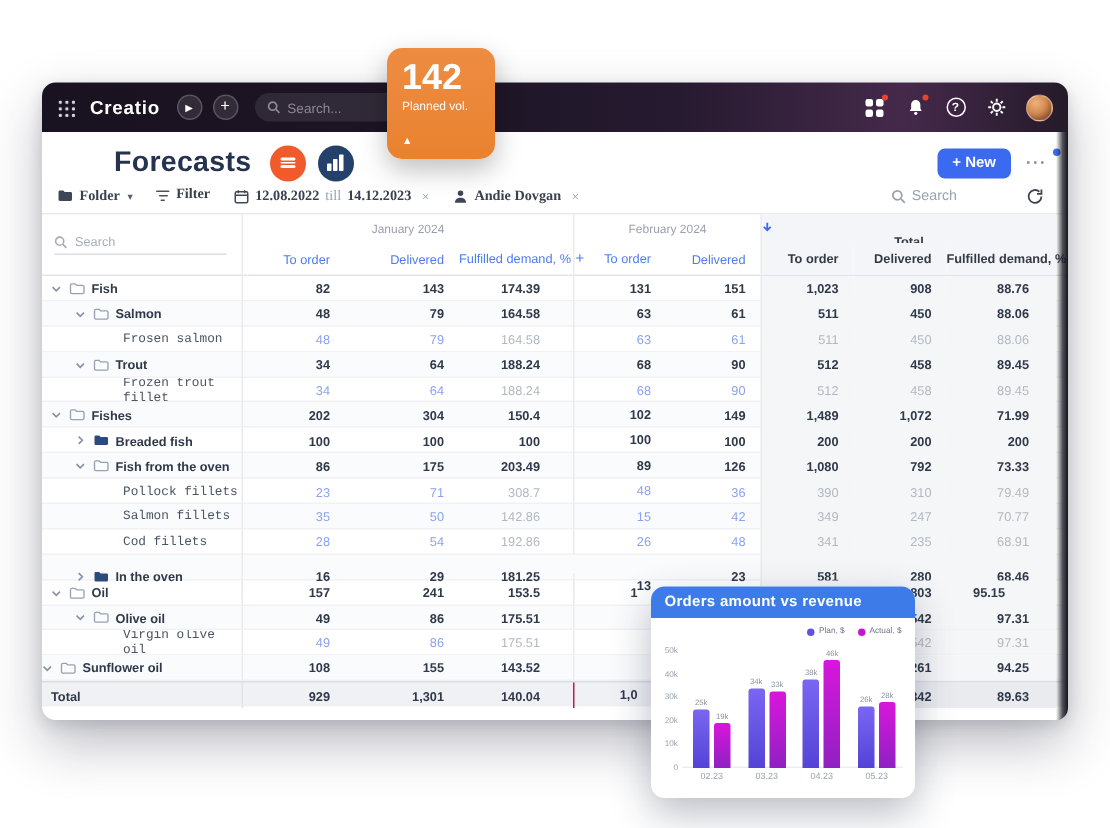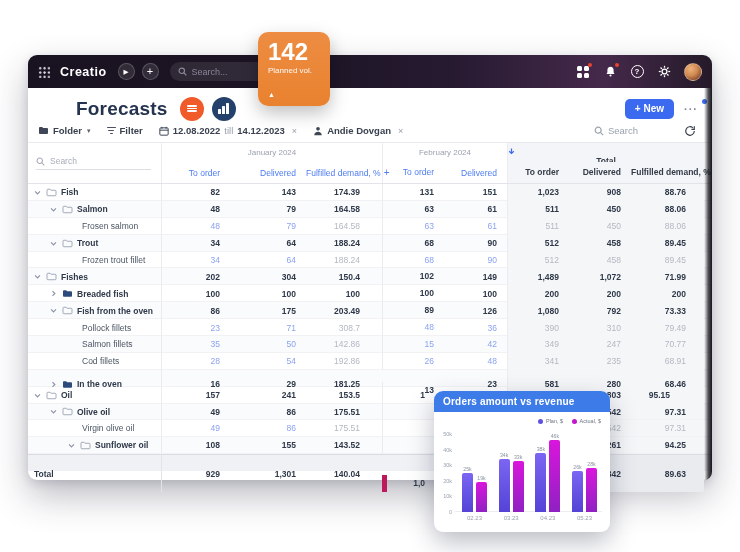--- a/index.html
+++ b/index.html
@@ -53,21 +53,21 @@
   .vt-chart .bars3 b { width:2.4px; background:#fff; border-radius:.5px; }
   .spacer { flex:1; }
   .new-btn { height:20px; padding:0 10px; border-radius:5px; color:#fff; font-size:10px; font-weight:700;
     display:flex; align-items:center; background:#3b6af0; }
   .more-btn { color:#7c8596; font-size:11px; letter-spacing:1px; margin:0 4px 0 2px; font-weight:700; }
   .corner-dot { position:absolute; right:5px; top:44px; width:5px; height:5px; border-radius:50%; background:#3b6af0; }
 
   
   .filterbar { height:21px; display:flex; align-items:center; gap:16px; padding:0 10px 2px 10px;
     font-size:9.5px; color:#39414f; }
-  .fb-item { display:flex; align-items:center; gap:4px; white-space:nowrap; }
+  .fb-item { display:flex; align-items:center; gap:4px; white-space:nowrap;font-family:Liberation Serif, serif; }
   .fb-item .strong { font-weight:600; }
   .x-mark { color:#99a1ad; font-size:9px; margin-left:3px; font-weight:400; }
   .till { color:#99a1ad; }
   .caret { font-size:7px; color:#5a6270; margin-left:1px; }
   .flt-ic i { display:block; height:1.4px; background:#4a5260; margin:1.6px 0; border-radius:1px; }
   .flt-ic i:nth-child(1){width:9px} .flt-ic i:nth-child(2){width:6px; margin-left:1.5px} .flt-ic i:nth-child(3){width:3px; margin-left:3px}
   .fb-right { margin-left:auto; display:flex; align-items:center; gap:4px; color:#9aa2ae; }
   .fb-refresh { margin-left:42px; margin-right:6px; display:flex; }
 
   
@@ -88,21 +88,21 @@
   .hc.pctpad { padding-right:8px; }
   .hc.tot-h { color:#333b47; font-weight:700; }
   .bg-tot { background:#f4f5f8; }
   .addcol { color:#4d7cf0; font-size:10px; font-weight:400; margin-left:3px; }
   .pin-ic { vertical-align:-1px; margin-right:3px; }
 
   .tbody .trow { height:16.9px; align-items:center; border-bottom:1px solid #f2f2f5;
     font-size:8.5px; color:#2f3949; }
   .tbody .trow:nth-child(even) { background:#fafbfd; }
   .trow:not([data-kind="leaf"]) { font-weight:600; }
-  .trow[data-kind="leaf"] .rname { color:#4a5563; font-weight:400; }
+  .trow[data-kind="leaf"] .rname { color:#4a5563; font-weight:400;font-family:Liberation Mono, monospace; }
   .trow[data-kind="leaf"] .money { color:#8ba3ef; font-weight:400; }
   .trow[data-kind="leaf"] .pct, .trow[data-kind="leaf"] .tot { color:#b3b8c1; font-weight:400; }
   .cell.n { text-align:right; padding-right:10px; }
   .cell.pct { padding-right:22px; }
   .cell.t3 { padding-right:18px; }
   .cell.clip { padding-right:19px; }
   .name-cell { display:flex; align-items:center; gap:4px; height:100%; border-right:1px solid #ebecf0; overflow:hidden; }
   .totbg { background:#f5f6f8; height:100%; display:flex; align-items:center; justify-content:flex-end; }
   .twisty { display:flex; width:8px; flex:0 0 auto; }
   .fold { display:flex; width:11px; flex:0 0 auto; }
@@ -623,21 +623,21 @@
         <div class="cell n money">49</div>
         <div class="cell n money">86</div>
         <div class="cell n pct">175.51</div>
         <div class="cell n money febcell" style="border-left:1px solid #ebecf0; align-self:stretch; line-height:16.9px;"></div>
         <div class="cell n money"></div>
         <div class="cell n tot totbg" style="border-left:1px solid #ebecf0; padding-right:10px;"></div>
         <div class="cell n tot totbg" style="padding-right:10px;">542</div>
         <div class="cell n tot totbg t3" style="padding-right:18px;">97.31</div>
       </div>
       <div class="grid trow" data-kind="open">
-        <div class="cell name-cell" style=" margin-left: 40px;">
+        <div class="cell name-cell" style="">
           <span class="twisty">
             <svg class="chev-down" width="7" height="7" viewBox="0 0 8 8" fill="none" stroke="#8a93a3" stroke-width="1.3">
               <path d="M1.2 2.8 4 5.6 6.8 2.8"></path>
             </svg>
 
           </span>
           <span class="fold">
             <svg class="f-open" width="11" height="9" viewBox="0 0 12 10" fill="none" stroke="#98a1b0" stroke-width="1">
               <path d="M1 2.4q0-1 1-1h2.5l1 1.1H10q1 0 1 1V7.6q0 1-1 1H2q-1 0-1-1z"></path>
             </svg>
@@ -654,21 +654,21 @@
         <div class="cell n tot totbg" style="padding-right:10px;">1,261</div>
         <div class="cell n tot totbg t3" style="padding-right:18px;">94.25</div>
       </div>
   </div>
 
   <div class="grid tfoot">
     <div class="cell name-cell">Total</div>
     <div class="cell n">929</div>
     <div class="cell n">1,301</div>
     <div class="cell n pct">140.04</div>
-    <div class="cell n clip" style="border-left:5px solid #be185d; align-self:stretch; line-height:17px;margin-top:20px;">1,0</div>
+    <div class="cell n clip" style="border-left:1px solid #be185d; align-self:stretch; line-height:17px;">1,0</div>
     <div class="cell n"></div>
     <div class="cell n totbg" style="border-left:1px solid #e3e4e9; padding-right:10px;"></div>
     <div class="cell n totbg" style="padding-right:10px;">7,842</div>
     <div class="cell n totbg t3" style="padding-right:18px;">89.63</div>
   </div>
 
   <div class="edge"></div>
 </div>
 
 <div class="callout" style="background: linear-gradient(rgb(237, 140, 66), rgb(233, 130, 47));">

